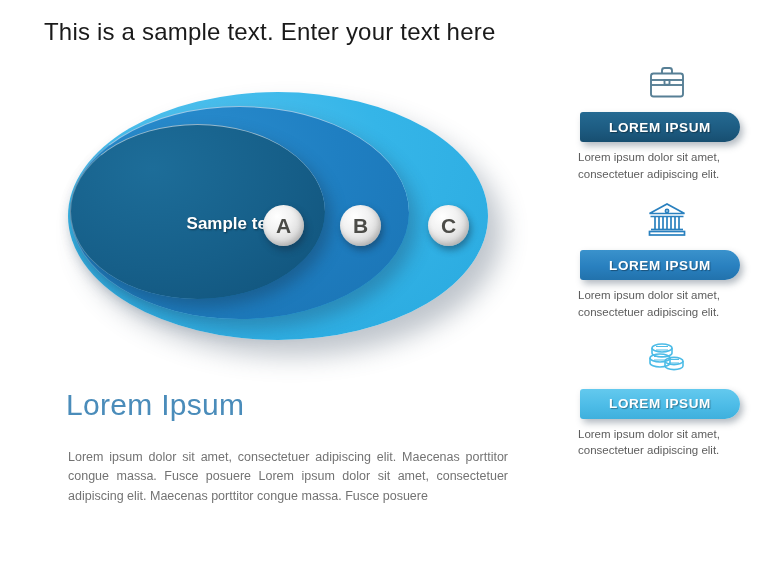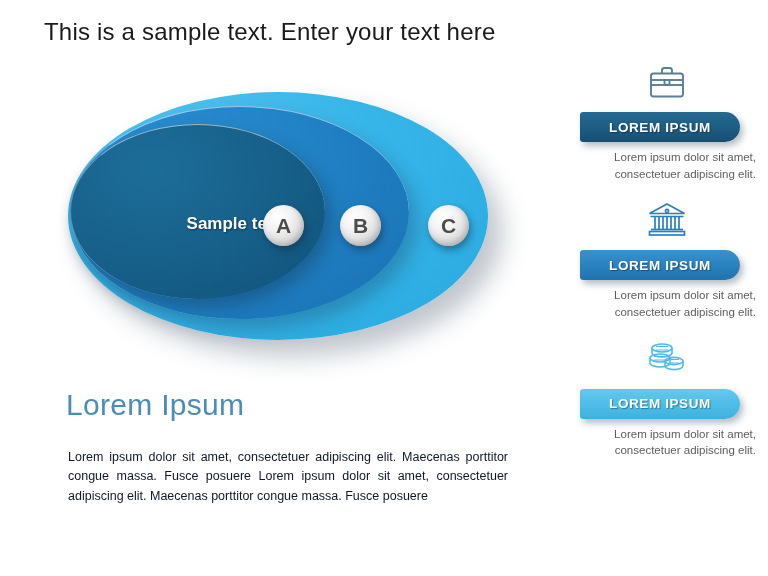--- a/index.html
+++ b/index.html
@@ -110,21 +110,21 @@
     font-weight: 400;
     letter-spacing: 0.3px;
   }
   .lead-body {
     position: absolute;
     left: 68px;
     top: 448px;
     width: 440px;
     font-size: 12.5px;
     line-height: 1.55;
-    color: #0f172a;
+    color: #737373;
     text-align: justify;
   }
 
   
   .cards {
     position: absolute;
     left: 574px;
     top: 58px;
     width: 186px;
   }
@@ -156,21 +156,21 @@
     text-shadow: 1px 1px 1px rgba(0,0,0,0.35);
     box-shadow: 3px 4px 7px rgba(40,60,80,0.35);
   }
   .banner-1 { background: linear-gradient(180deg, #256a92 0%, #1d5c82 55%, #174e70 100%); }
   .banner-2 { background: linear-gradient(180deg, #3a92cc 0%, #2980bf 55%, #2272ac 100%); }
   .banner-3 { background: linear-gradient(180deg, #63c9ee 0%, #4dbce7 55%, #3fb0dd 100%); }
   .card-text {
     margin-top: 7px;
     width: 178px;
     margin-left: 4px;
-    text-align: right;
+    text-align: left;
     font-size: 11.5px;
     line-height: 1.45;
     color: #5d5d5d;
   }
 </style>
 </head>
 <body>
 
 <div class="slide-title">This is a sample text. Enter your text here</div>
 

